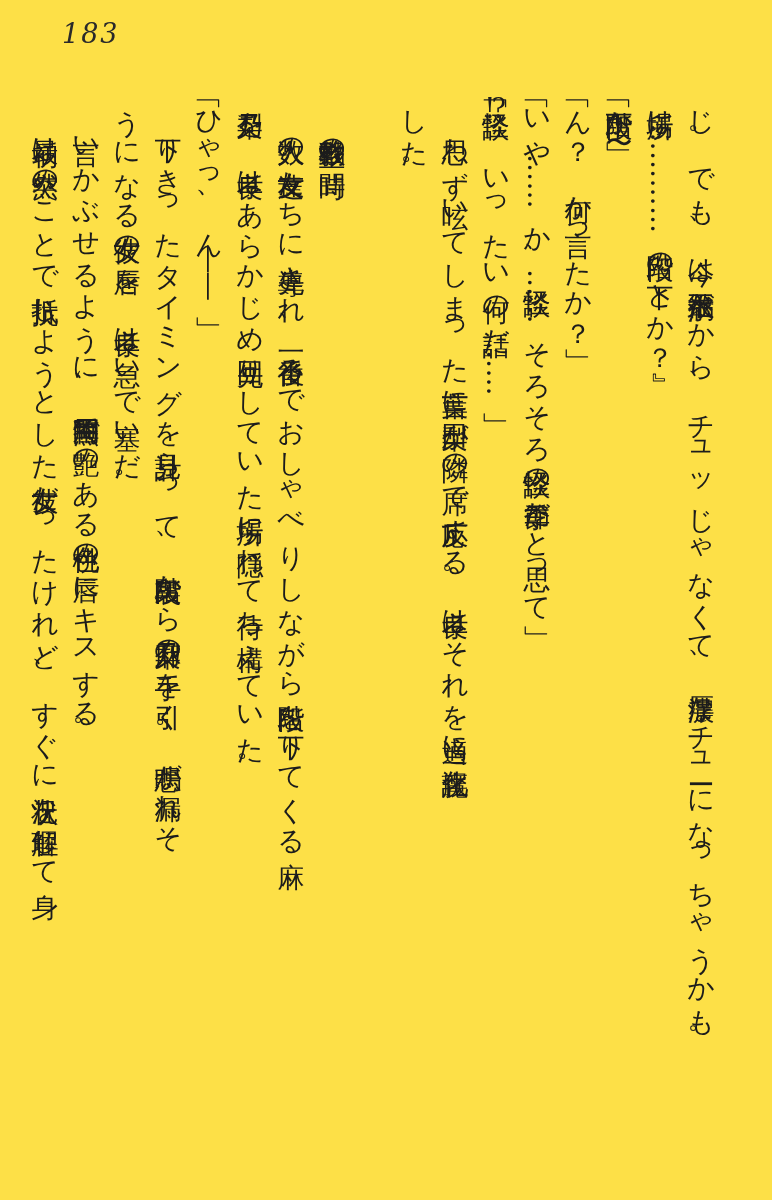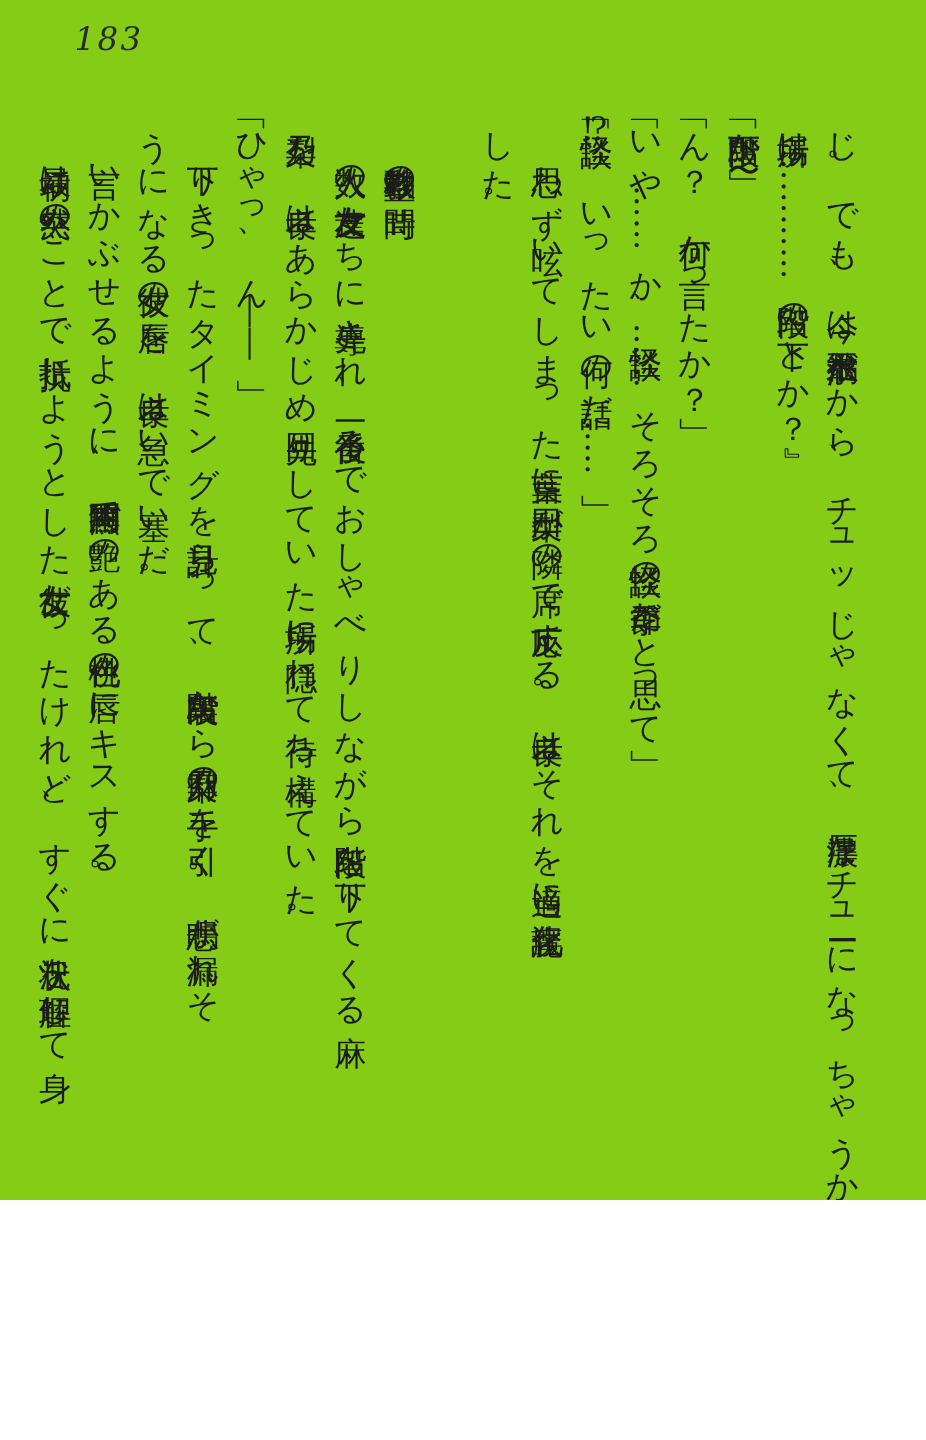--- a/index.html
+++ b/index.html
@@ -3,22 +3,22 @@
 <meta charset="utf-8">
 <style>
   html, body {
     margin: 0;
     padding: 0;
     background: #ffffff;
   }
   .page {
     position: relative;
     width: 772px;
-    height: 1000px;
-    background: #84cc16;
+    height: 1200px;
+    background: #fde047;
     overflow: hidden;
     font-family: "DejaVu Serif", "Liberation Serif", serif;
   }
   .page-number {
     position: absolute;
     left: 62px;
     top: 18px;
     font-size: 27px;
     font-style: italic;
     letter-spacing: 2px;

